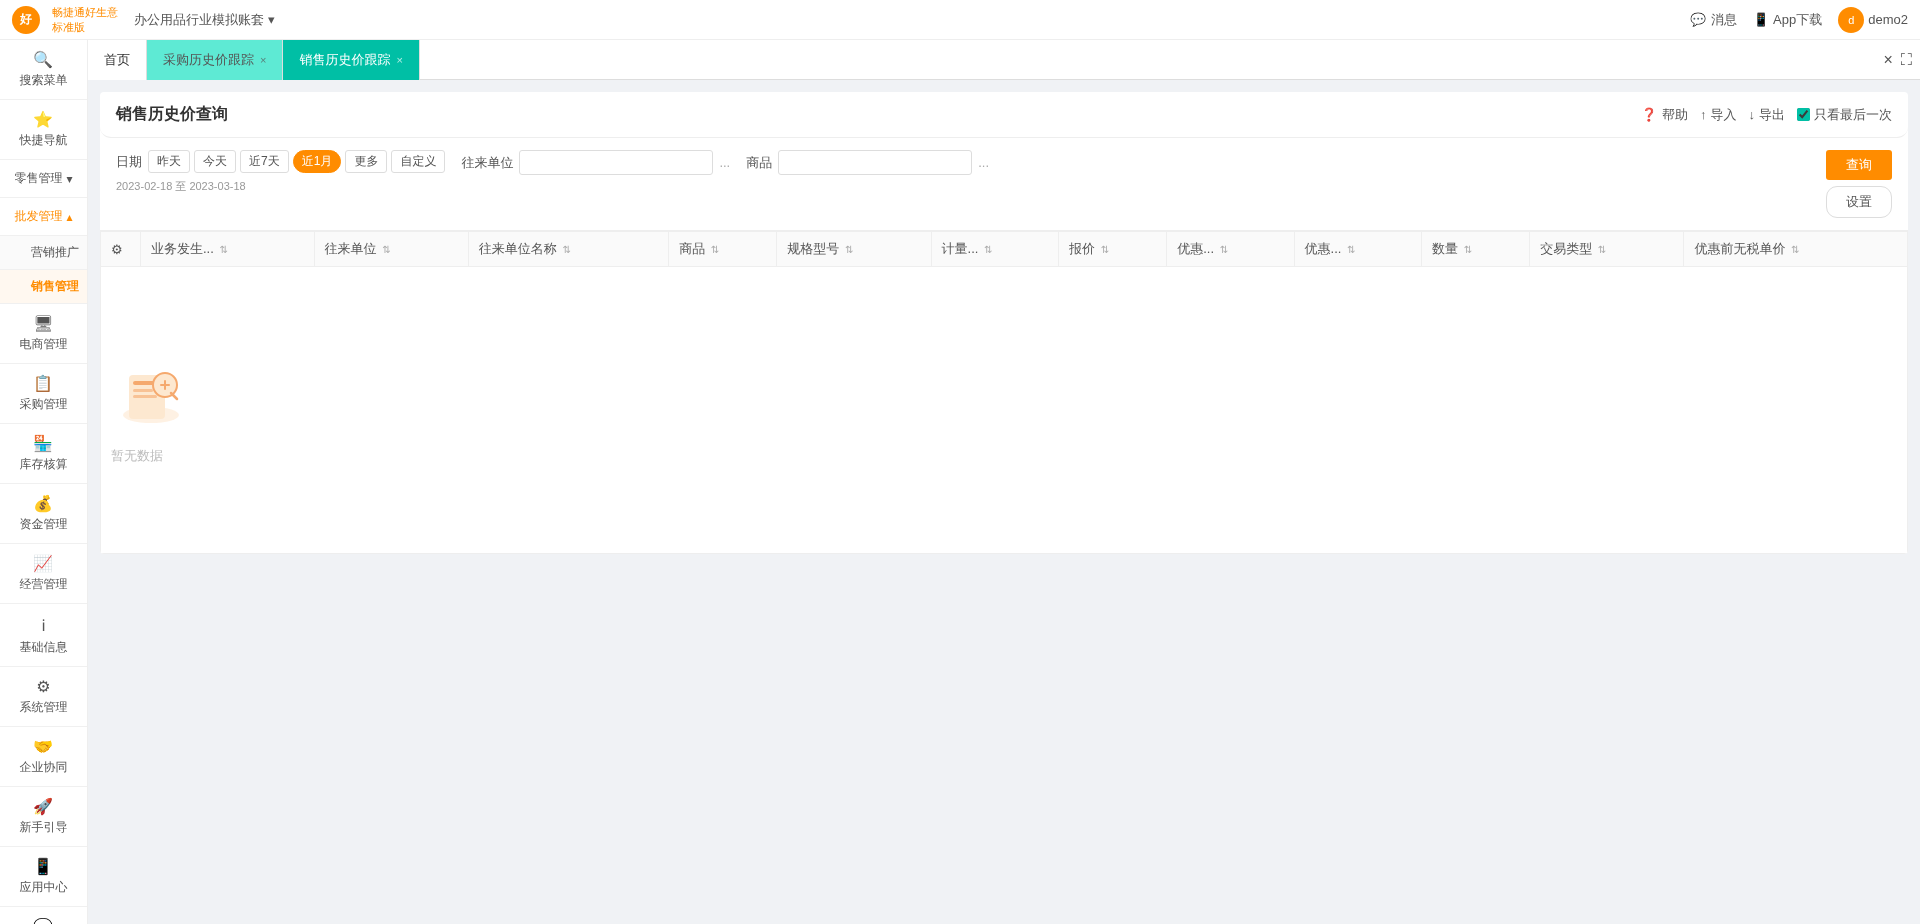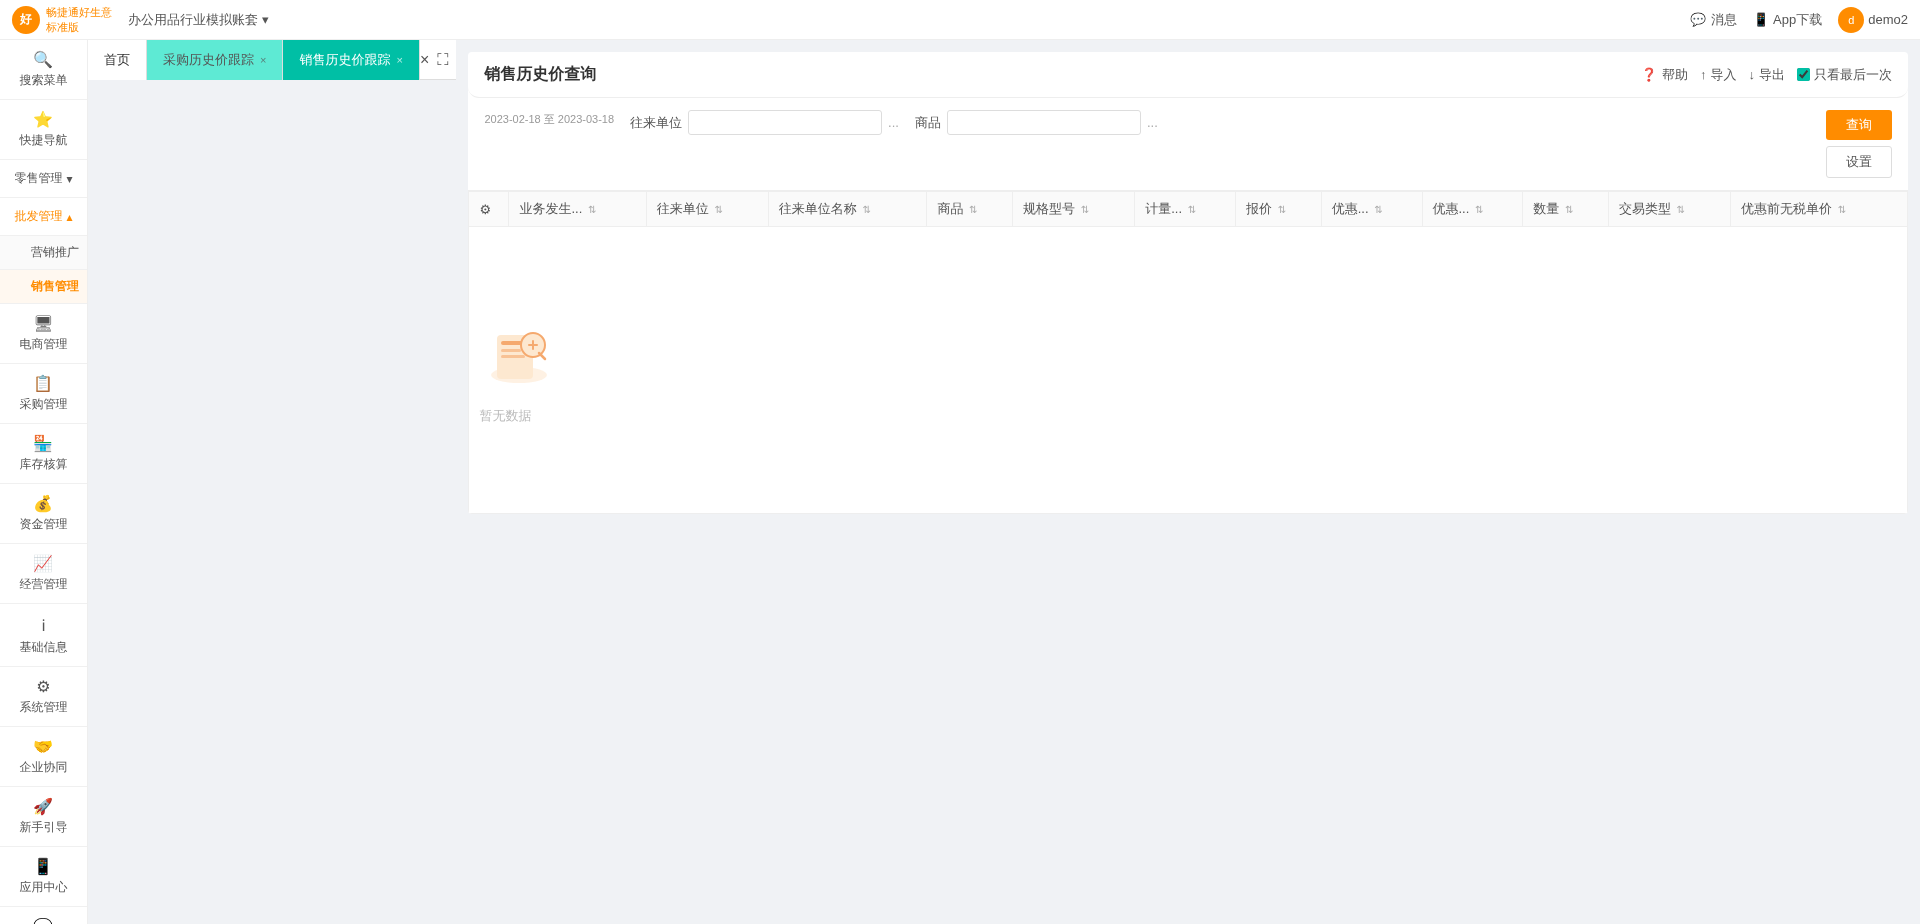--- a/index.html
+++ b/index.html
@@ -35,20 +35,21 @@
       align-items: center;
       justify-content: center;
       color: #fff;
       font-size: 12px;
       font-weight: bold;
     }
     .logo-text {
       font-size: 11px;
       color: #ff8c00;
       line-height: 1.3;
+      margin-left: 6px;
     }
     .app-selector {
       display: flex;
       align-items: center;
       gap: 4px;
       color: #555;
       font-size: 13px;
       cursor: pointer;
       padding: 4px 8px;
     }
@@ -131,21 +132,21 @@
       cursor: pointer;
       text-align: right;
       border-bottom: 1px solid #f0f0f0;
     }
     .sidebar-sub-item.active { color: #ff8c00; background: #fff8f0; font-weight: bold; }
 
     
     .content-area {
       flex: 1;
       display: flex;
-      flex-direction: row;
+      flex-direction: column;
       overflow: hidden;
       background: #f0f2f5;
     }
 
     
     .tab-bar {
       height: 40px;
       background: #fff;
       display: flex;
       align-items: center;
@@ -266,21 +267,21 @@
       border: none;
       border-radius: 3px;
       padding: 6px 20px;
       cursor: pointer;
       font-size: 13px;
     }
     .btn-settings {
       background: #fff;
       color: #555;
       border: 1px solid #ddd;
-      border-radius: 3px;
+      border-radius: 11px;
       padding: 6px 16px;
       cursor: pointer;
       font-size: 13px;
     }
     .checkbox-label {
       display: flex;
       align-items: center;
       gap: 4px;
       font-size: 13px;
       color: #555;
@@ -527,20 +528,31 @@
             </div>
             <label class="checkbox-label">
               <input type="checkbox" checked="" style="">
               <span>只看最后一次</span>
             </label>
           </div>
         </div>
 
         <div class="filter-section">
           <div class="filter-date-block">
+            <div class="filter-date-top">
+              <span class="filter-label">日期</span>
+              <div class="date-buttons">
+                <button class="date-btn">昨天</button>
+                <button class="date-btn">今天</button>
+                <button class="date-btn">近7天</button>
+                <button class="date-btn active">近1月</button>
+                <button class="date-btn">更多</button>
+                <button class="date-btn">自定义</button>
+              </div>
+            </div>
             <div class="date-range">2023-02-18 至 2023-03-18</div>
           </div>
 
           <div class="filter-field">
             <span class="field-label">往来单位</span>
             <input class="field-input" type="text" placeholder="" style="">
             <span class="field-dots">...</span>
           </div>
 
           <div class="filter-field">

